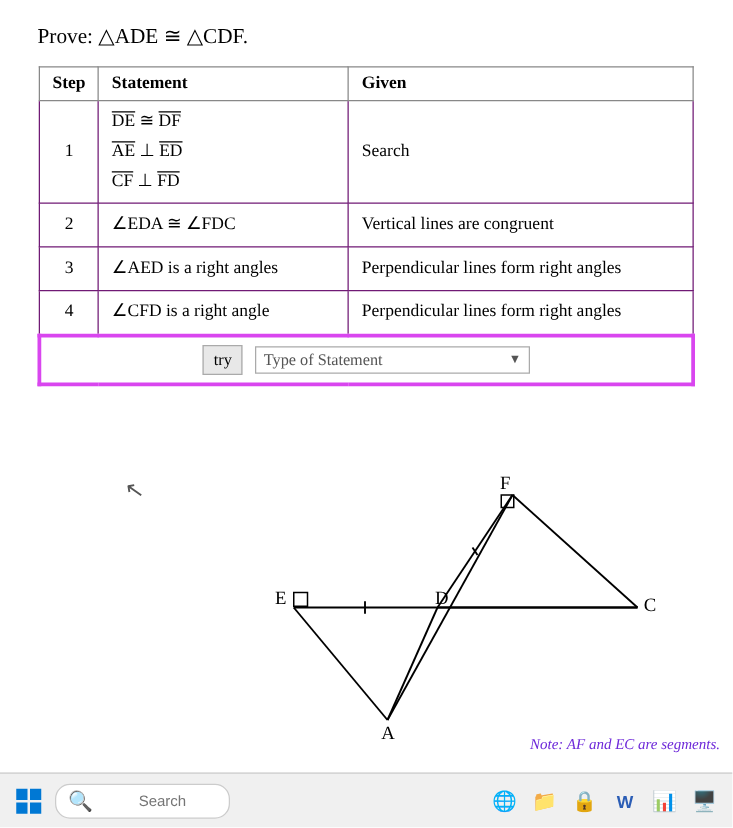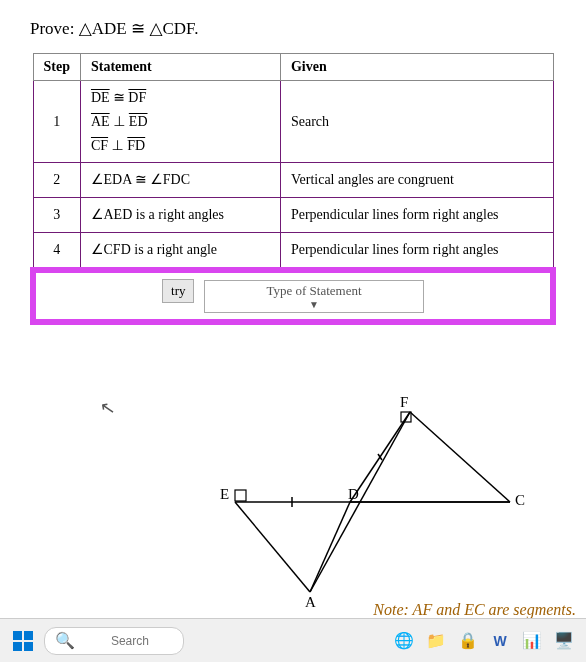--- a/index.html
+++ b/index.html
@@ -61,21 +61,21 @@
     .statement-cell {
       line-height: 1.7;
     }
 
     .overline {
       text-decoration: overline;
     }
 
     
     .try-row td {
-      border: 6px solid #d946ef;
+      border: 3px solid #d946ef;
       padding: 6px 8px;
     }
 
     .try-btn {
       background: #e8e8e8;
       border: 1px solid #aaa;
       padding: 3px 8px;
       font-size: 13px;
       cursor: pointer;
       margin-right: 6px;
@@ -85,21 +85,20 @@
     .dropdown-container {
       display: inline-flex;
       align-items: center;
       border: 1px solid #aaa;
       background: #fff;
       padding: 2px 6px;
       font-size: 13px;
       width: 220px;
       justify-content: space-between;
       color: #555;
-      flex-direction: column;
     }
 
     .dropdown-arrow {
       font-size: 10px;
       color: #555;
     }
 
     
     .diagram-area {
       position: relative;
@@ -114,23 +113,23 @@
       top: 60px;
       font-size: 18px;
       color: #555;
       transform: rotate(-10deg);
     }
 
     .note-text {
       position: absolute;
       bottom: 8px;
       right: 10px;
-      font-size: 16px;
+      font-size: 12px;
       font-style: italic;
-      color: #a16207;
+      color: #6d28d9;
     }
 
     
     .taskbar {
       position: absolute;
       bottom: 0;
       left: 0;
       width: 586px;
       height: 44px;
       background: #f0f0f0;
@@ -235,21 +234,21 @@
           <span class="overline">DE</span> ≅ <span class="overline">DF</span><br>
           <span class="overline">AE</span> ⊥ <span class="overline">ED</span><br>
           <span class="overline">CF</span> ⊥ <span class="overline">FD</span>
         </td>
         <td>Search</td>
       </tr>
 
       <tr>
         <td>2</td>
         <td class="statement-cell">∠EDA ≅ ∠FDC</td>
-        <td>Vertical angles are congruent</td>
+        <td>Vertical lines are congruent</td>
       </tr>
 
       <tr>
         <td>3</td>
         <td class="statement-cell">∠AED is a right angles</td>
         <td>Perpendicular lines form right angles</td>
       </tr>
 
       <tr>
         <td>4</td>

